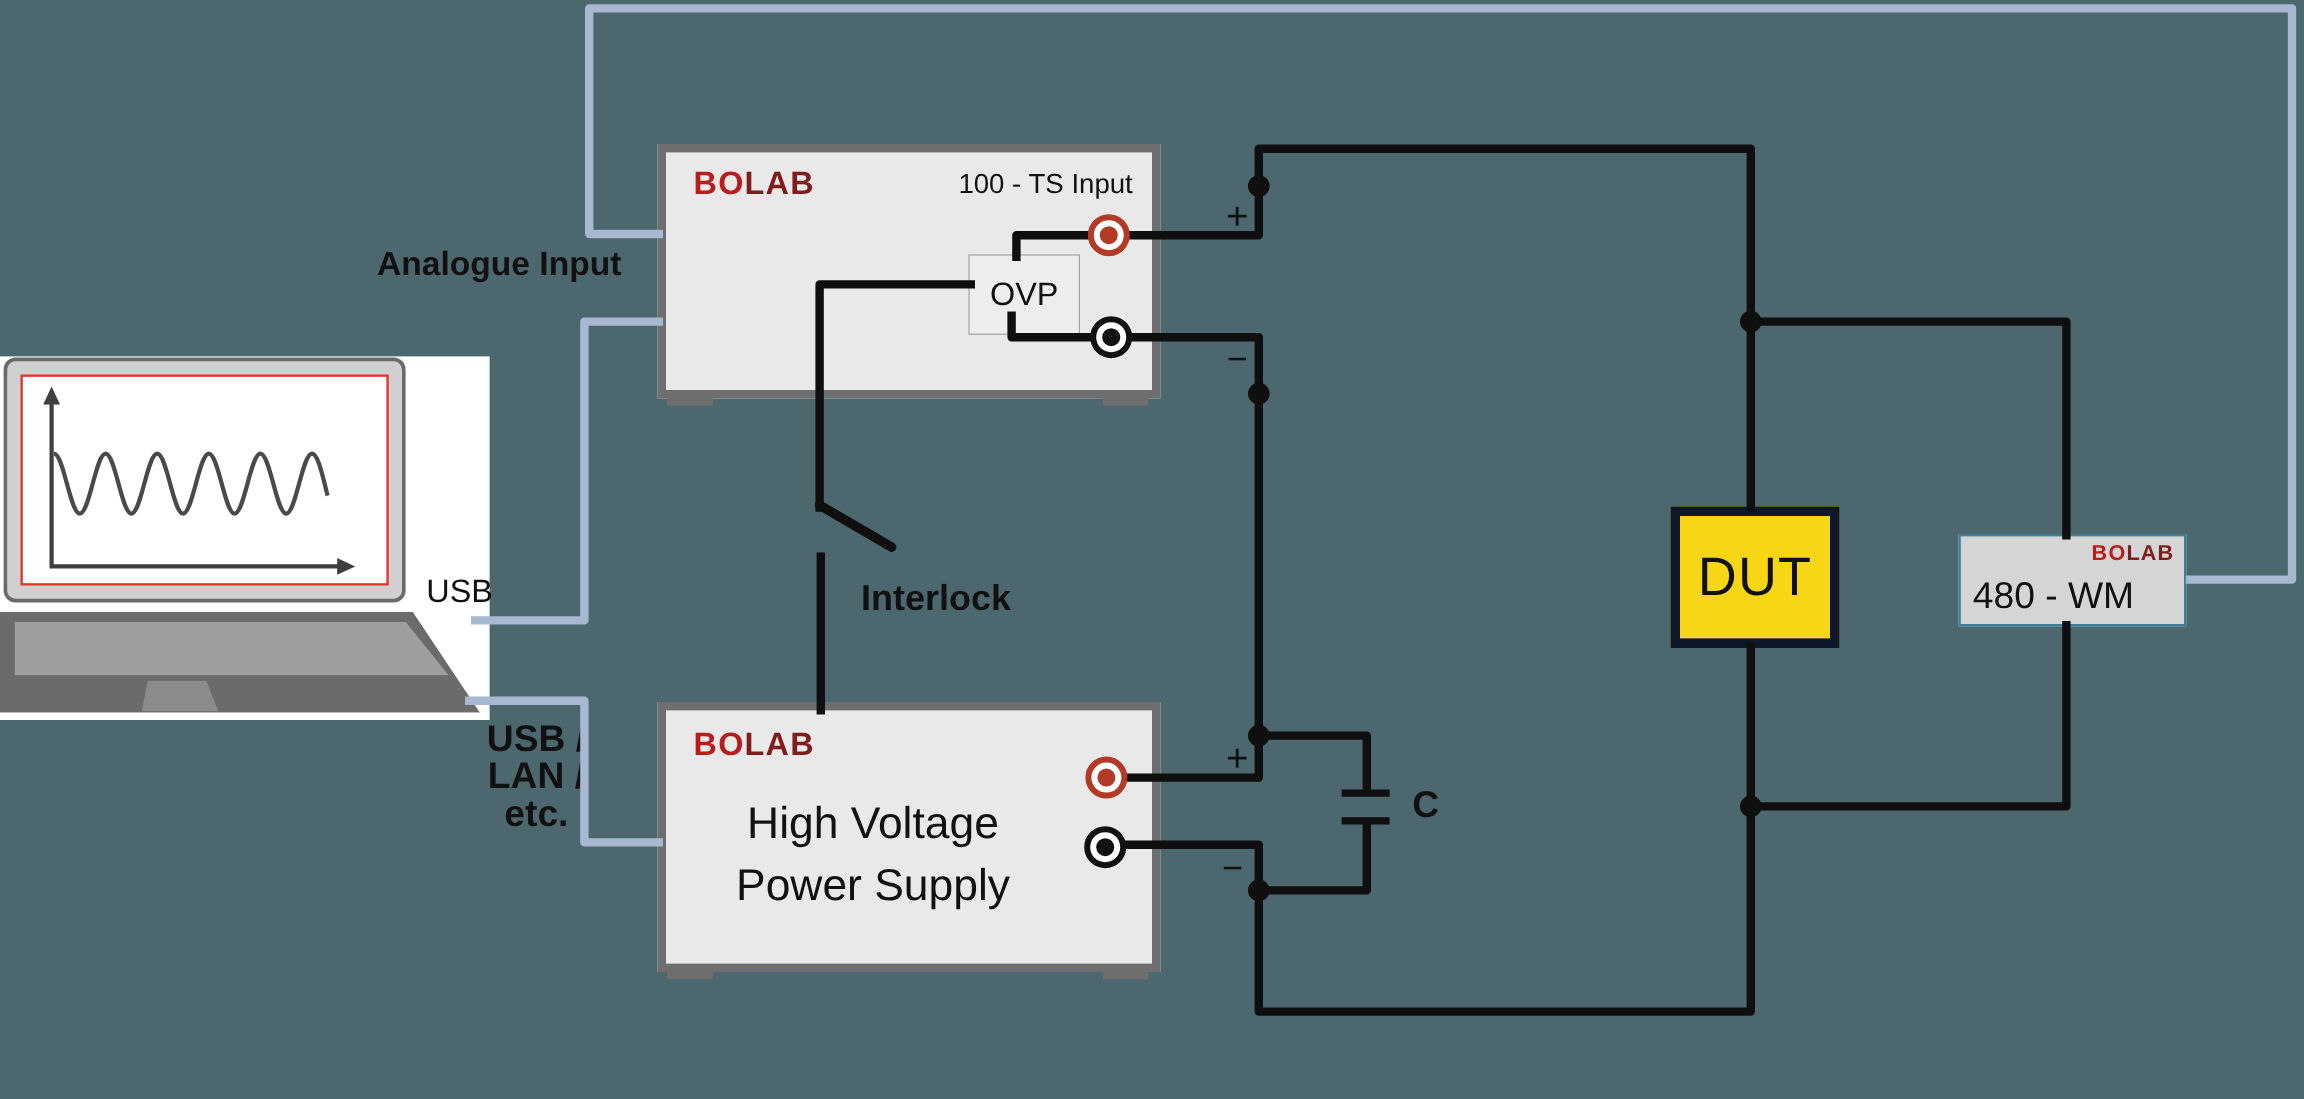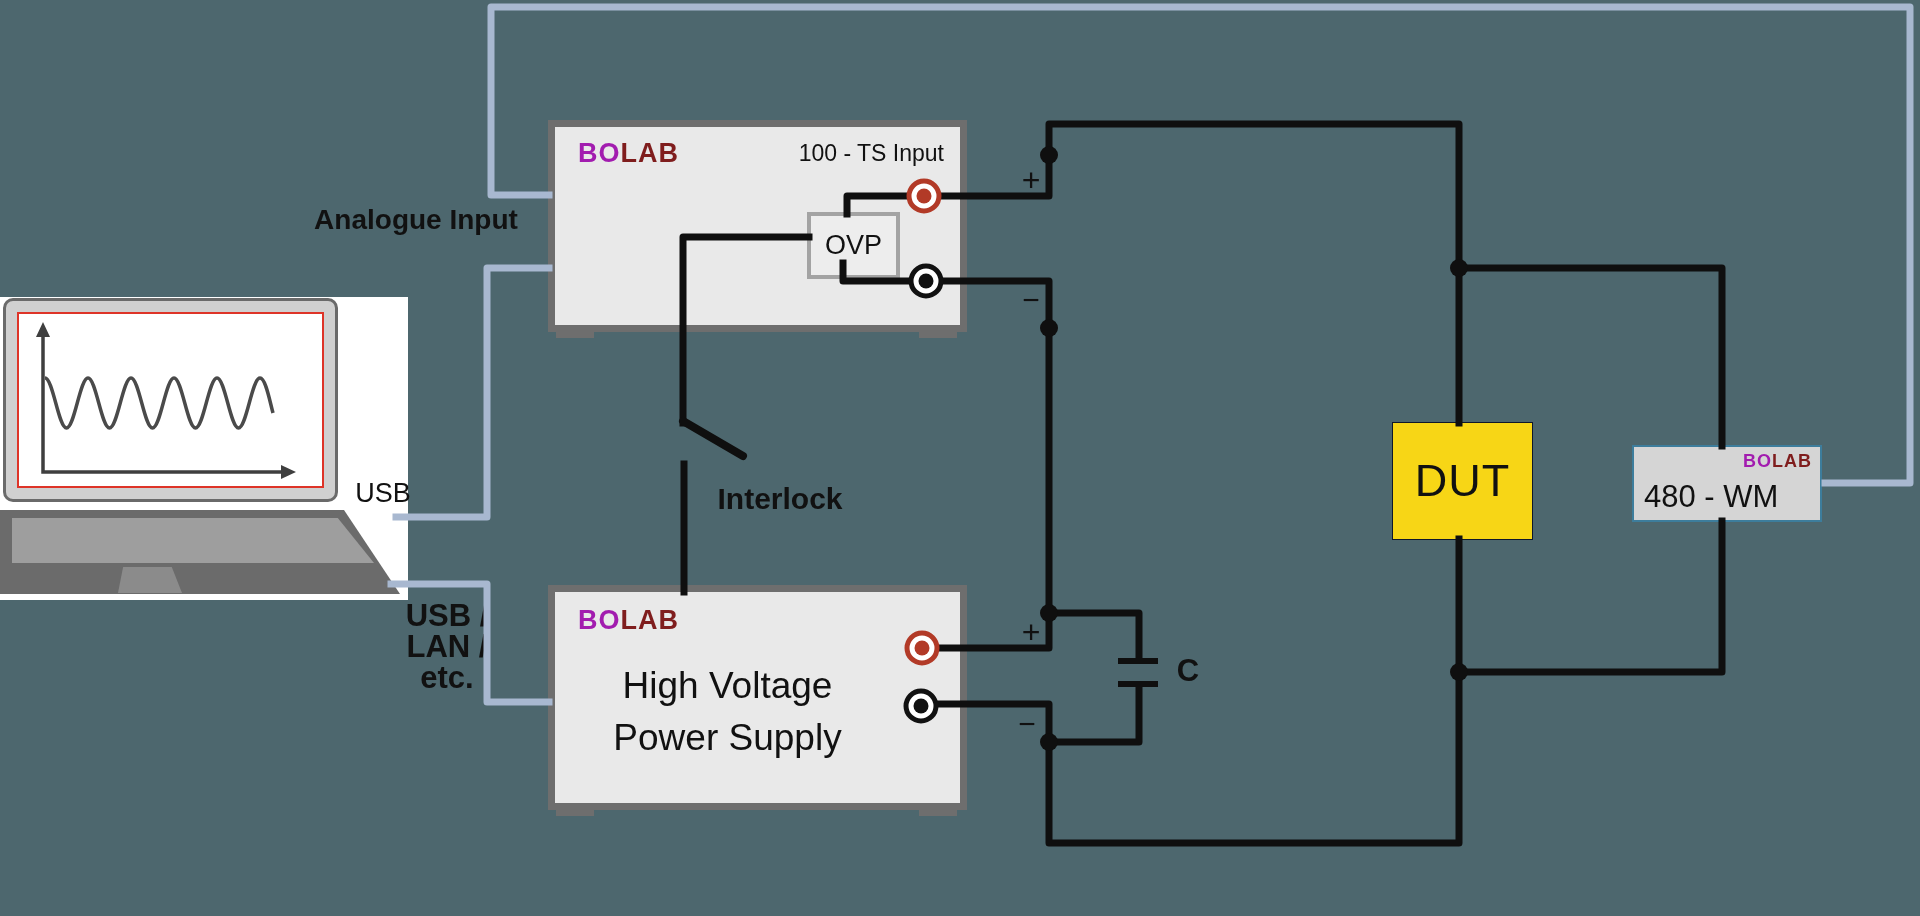--- a/index.html
+++ b/index.html
@@ -17,26 +17,26 @@
   .laptop-kbd{left:12px;top:518px;width:362px;height:45px;background:#9e9e9e;
               clip-path:polygon(0 0,90% 0,100% 100%,0 100%);}
   .laptop-pad{left:118px;top:567px;width:64px;height:26px;background:#8b8b8b;
               clip-path:polygon(8% 0,84% 0,100% 100%,0 100%);}
   
   .inst{box-sizing:border-box;background:#e9e9e9;border:7px solid #6e6e6e;}
   .ts-box{left:548px;top:120px;width:419px;height:212px;}
   .hv-box{left:548px;top:585px;width:419px;height:225px;}
   .foot{width:38px;height:8px;background:#6e6e6e;}
   .logo{font-weight:700;letter-spacing:1px;white-space:nowrap;}
-  .logo .bo{color:#a21caf;}
+  .logo .bo{color:#b91c1c;}
   .logo .lab{color:#7f1d1d;}
-  .ovp-box{left:807px;top:212px;width:93px;height:67px;background:#ededed;border:4px solid #a3a3a3;
+  .ovp-box{left:807px;top:212px;width:93px;height:67px;background:#ededed;border:1px solid #a3a3a3;
            box-sizing:border-box;display:flex;align-items:center;justify-content:center;
            font-size:27px;font-weight:500;}
-  .dut-box{left:1392px;top:422px;width:141px;height:118px;background:#f7d616;border:1px solid #0f172a;
+  .dut-box{left:1392px;top:422px;width:141px;height:118px;background:#f7d616;border:8px solid #0f172a;
            box-sizing:border-box;display:flex;align-items:center;justify-content:center;
            font-size:45px;font-weight:500;letter-spacing:1px;}
   .wm-box{left:1632px;top:445px;width:190px;height:77px;background:#d5d5d5;border:2px solid #3d7d9c;
           box-sizing:border-box;}
   
   .lbl{white-space:nowrap;transform:translate(-50%,-50%);}
   .ctr{text-align:center;}
   svg{position:absolute;left:0;top:0;pointer-events:none;}
 </style>
 </head>

